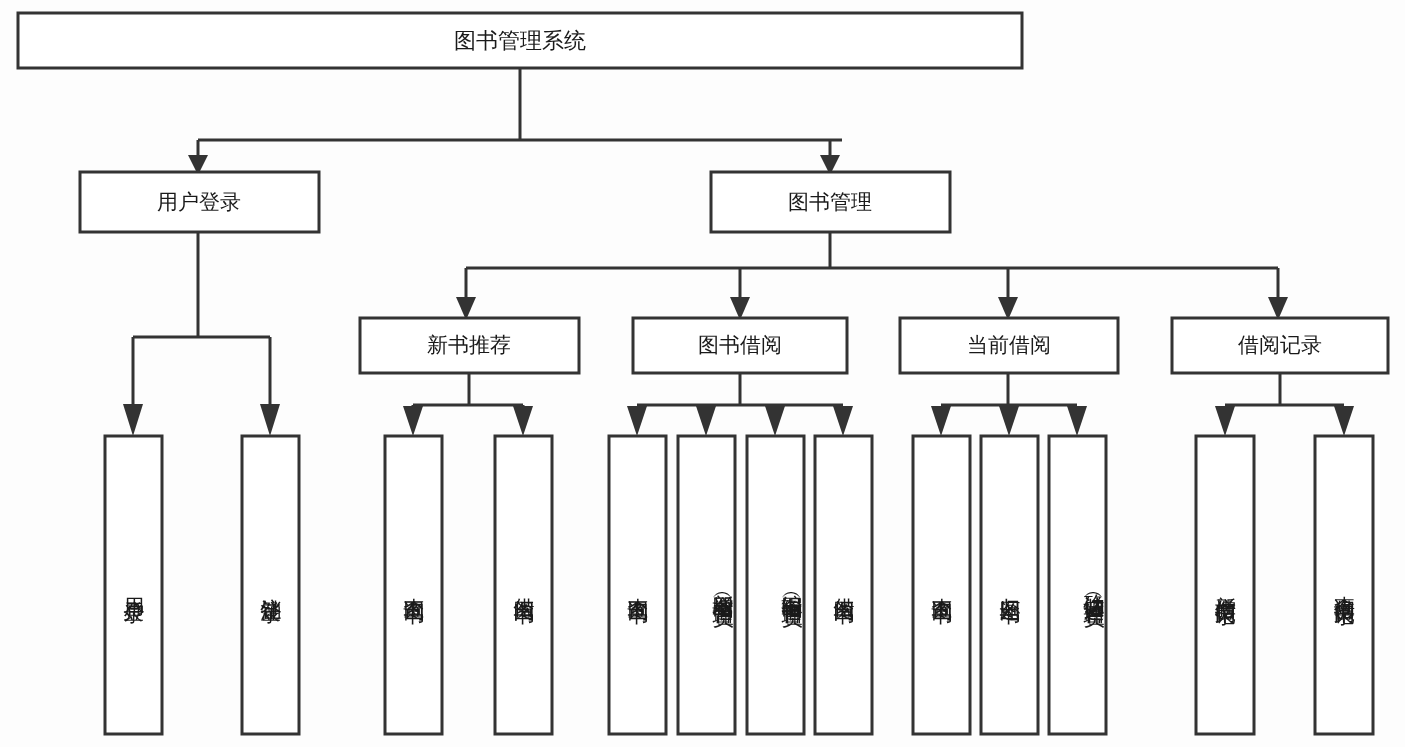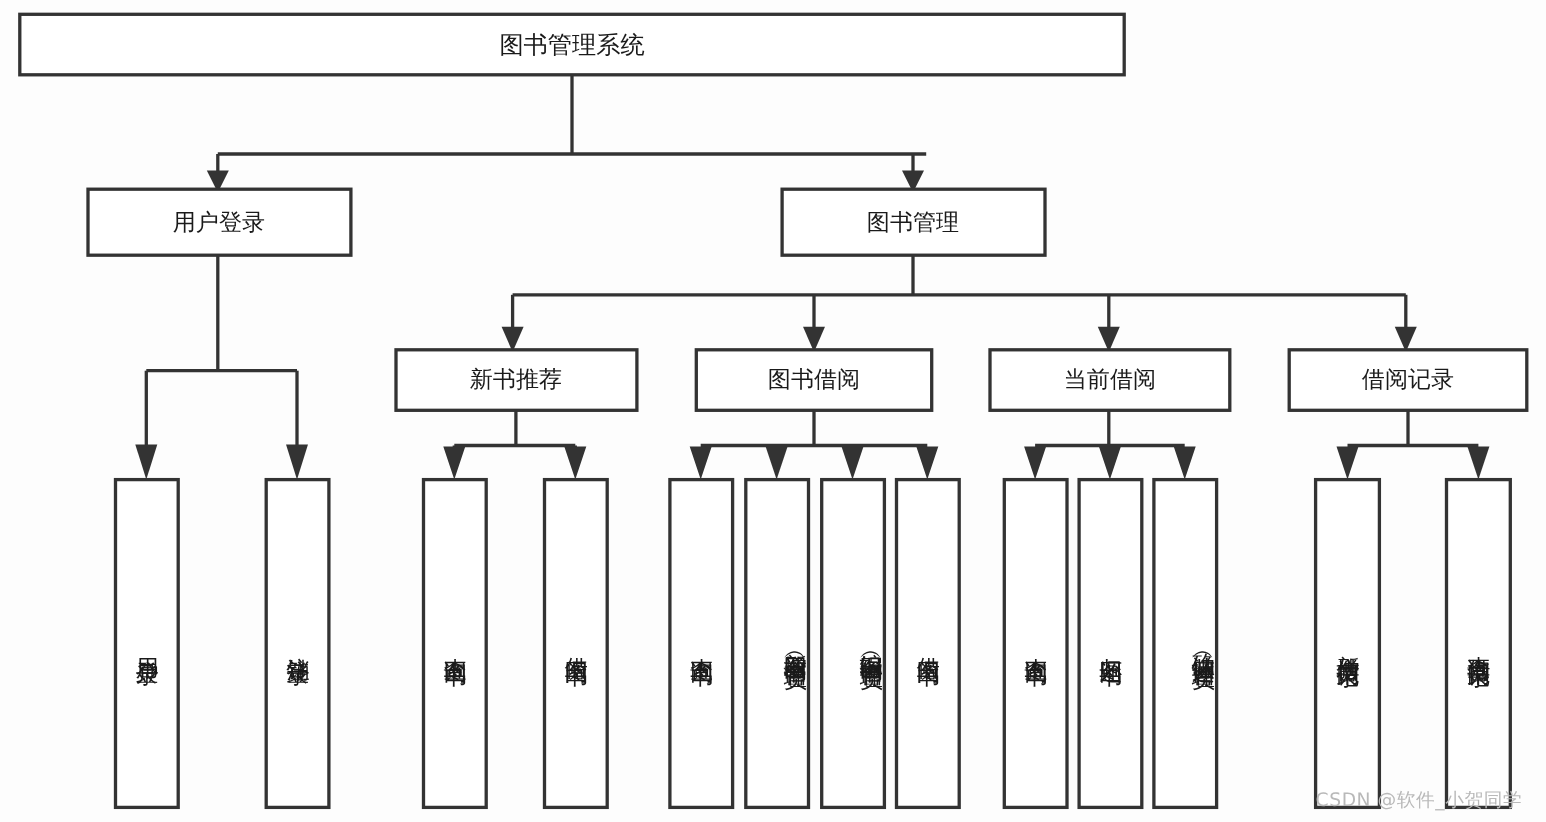--- a/index.html
+++ b/index.html
@@ -199,15 +199,14 @@
   <div class="vlabel topaligned" style="left:747px; top:440px; width:57px; height:292px;">编辑图书（管理员）</div>
   <div class="vlabel centered" style="left:815px; top:436px; width:57px; height:298px;">借阅图书</div>
 
   <div class="vlabel centered" style="left:913px; top:436px; width:57px; height:298px;">查询图书</div>
   <div class="vlabel centered" style="left:981px; top:436px; width:57px; height:298px;">归还图书</div>
   <div class="vlabel topaligned" style="left:1049px; top:440px; width:57px; height:292px;">确认归还（管理员）</div>
 
   <div class="vlabel centered" style="left:1196px; top:436px; width:58px; height:298px;">新增借阅记录</div>
   <div class="vlabel centered" style="left:1315px; top:436px; width:58px; height:298px;">查询借阅记录</div>
 
-  <div class="watermark">CSDN @软件_小贺同学</div>
 
 </div>
 
 </body></html>

